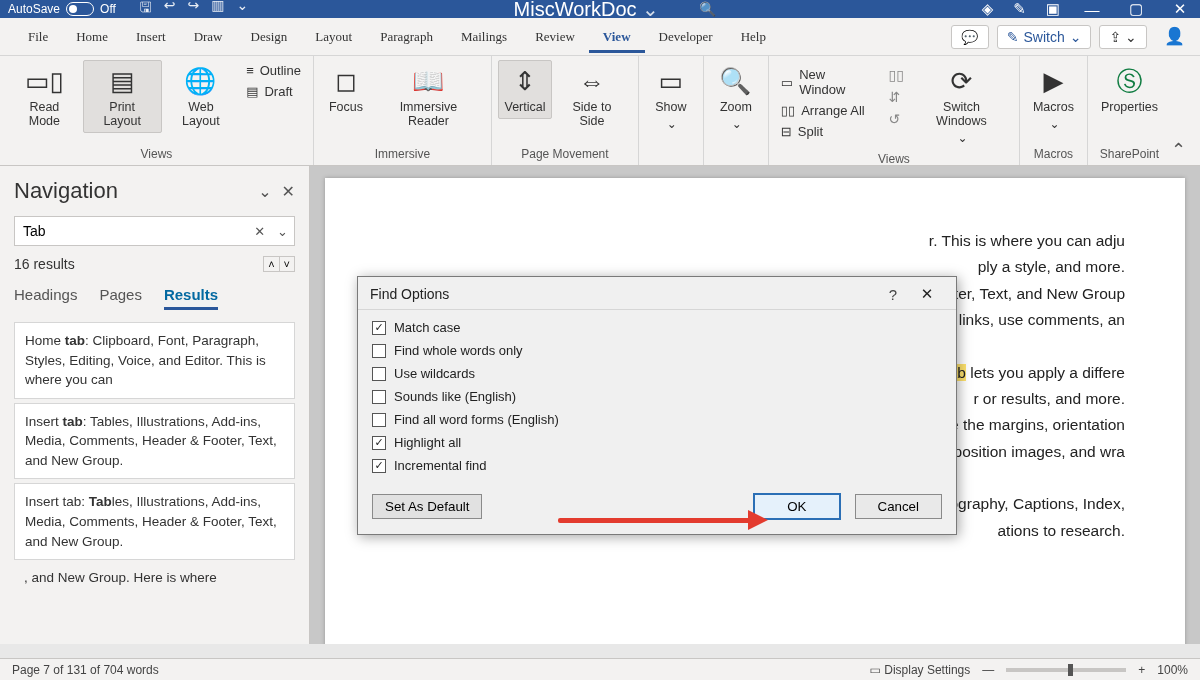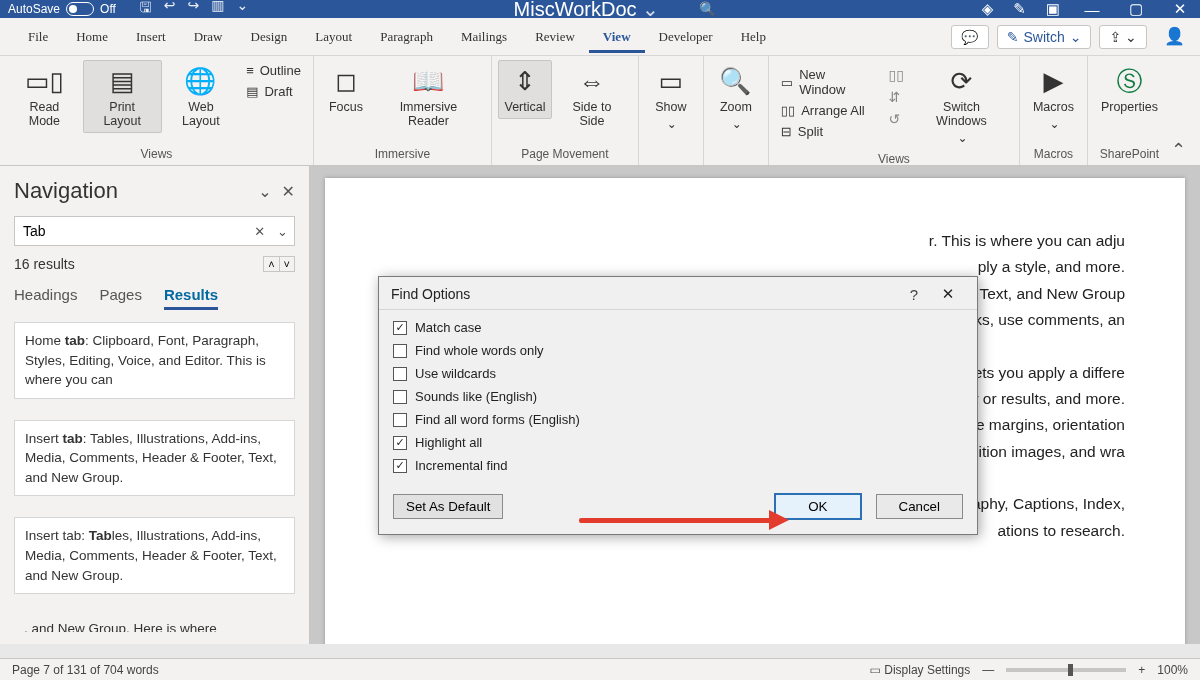--- a/index.html
+++ b/index.html
@@ -54,30 +54,30 @@
   .searchbox .sx { padding: 0 6px; color: #555; font-size: 13px; }
   .resrow { display: flex; align-items: center; margin-top: 10px; }
   .resrow .cnt { flex: 1; font-size: 14px; color: #333; }
   .resrow .arrs { border: 1px solid #c8c6c4; font-size: 11px; display: flex; }
   .resrow .arrs span { padding: 1px 4px; border-left: 1px solid #c8c6c4; }
   .resrow .arrs span:first-child { border-left: none; }
   .navtabs { display: flex; gap: 22px; margin-top: 14px; font-size: 15px; }
   .navtabs .t { color: #555; padding-bottom: 4px; cursor: pointer; }
   .navtabs .t.active { color: #0369a1; font-weight: 600; border-bottom: 3px solid #2b579a; }
   .reslist { margin-top: 12px; overflow: hidden; flex: 1; }
-  .resitem { border: 1px solid #d6d6d6; background: #fff; padding: 8px 10px; font-size: 13.5px; color: #333; line-height: 1.45; margin-bottom: 21px; }
+  .resitem { border: 1px solid #d6d6d6; background: #fff; padding: 8px 10px; font-size: 13.5px; color: #333; line-height: 1.45; margin-bottom: 4px; }
   .resitem b { font-weight: 700; }
 
   
   .docwrap { flex: 1; background: #c8c8c8; display: flex; justify-content: center; overflow: hidden; padding-top: 12px; }
   .page { background: #fff; width: 860px; min-height: 700px; padding: 50px 60px; font-size: 15.5px; color: #222; line-height: 1.7; box-shadow: 0 0 4px rgba(0,0,0,.25); }
   .page .hl { background: #ffe36e; }
 
   
-  .dialog { position: absolute; left: 378px; top: 276px; width: 600px; background: #f0f0f0; border: 1px solid #7a7a7a; box-shadow: 2px 2px 12px rgba(0,0,0,.35); font-size: 13px; color: #222; }
+  .dialog { position: absolute; left: 357px; top: 276px; width: 600px; background: #f0f0f0; border: 1px solid #7a7a7a; box-shadow: 2px 2px 12px rgba(0,0,0,.35); font-size: 13px; color: #222; }
   .dialog .dtitle { display: flex; align-items: center; padding: 8px 12px 6px; font-size: 14px; }
   .dialog .dtitle .t { flex: 1; }
   .dialog .dtitle .q { width: 34px; text-align: center; font-size: 15px; color: #444; }
   .dialog .dtitle .x { width: 34px; text-align: center; font-size: 15px; color: #222; }
   .dialog .dbody { padding: 6px 14px 4px; border-top: 1px solid #d6d6d6; display: flex; }
   .dcol { flex: 1; }
   .dchk { display: flex; align-items: center; gap: 8px; padding: 4px 0; }
   .dchk .box { width: 14px; height: 14px; border: 1px solid #555; background: #fff; display: flex; align-items: center; justify-content: center; font-size: 11px; color: #222; }
   .dbtns { display: flex; padding: 12px 14px 14px; align-items: center; }
   .dbtns .default { border: 1px solid #8a8a8a; background: #e1e1e1; padding: 4px 12px; }

